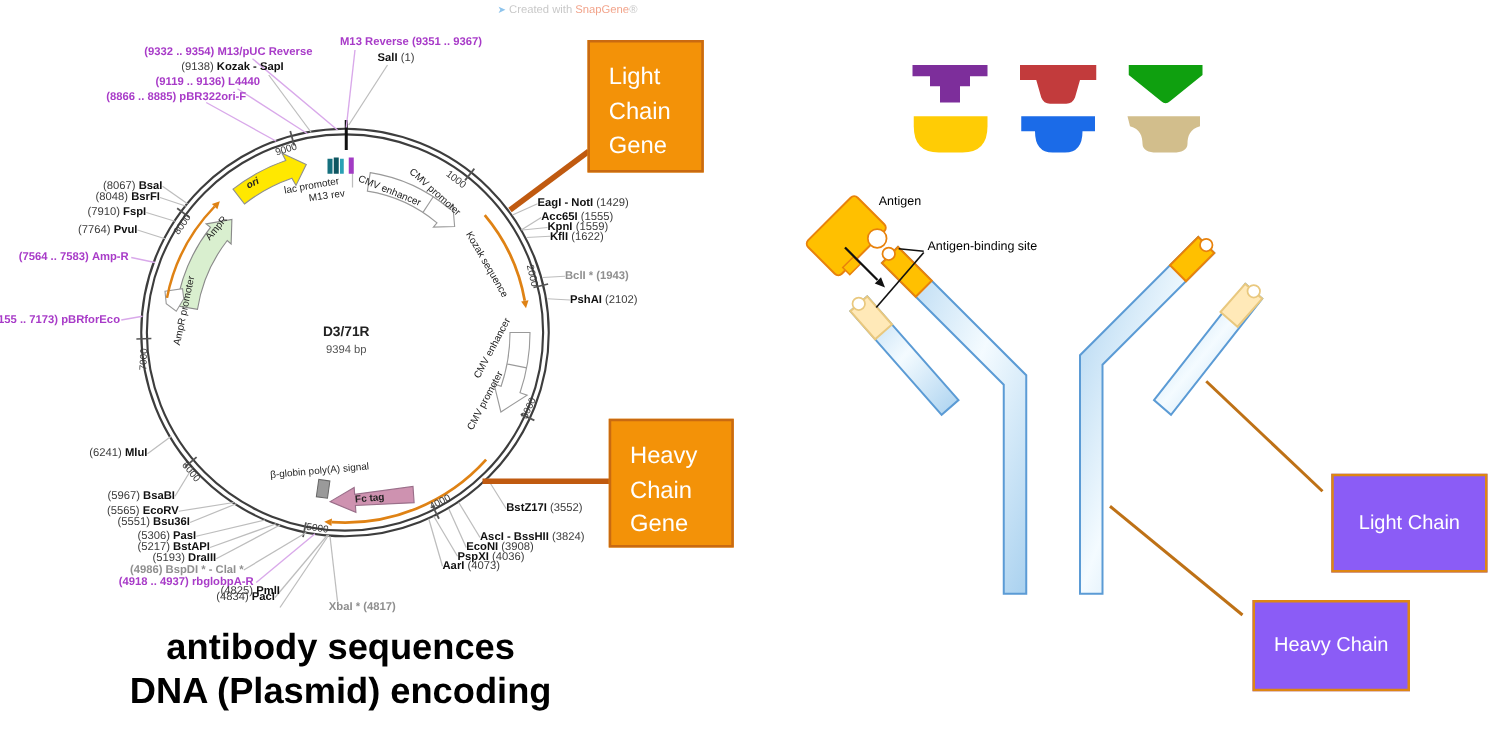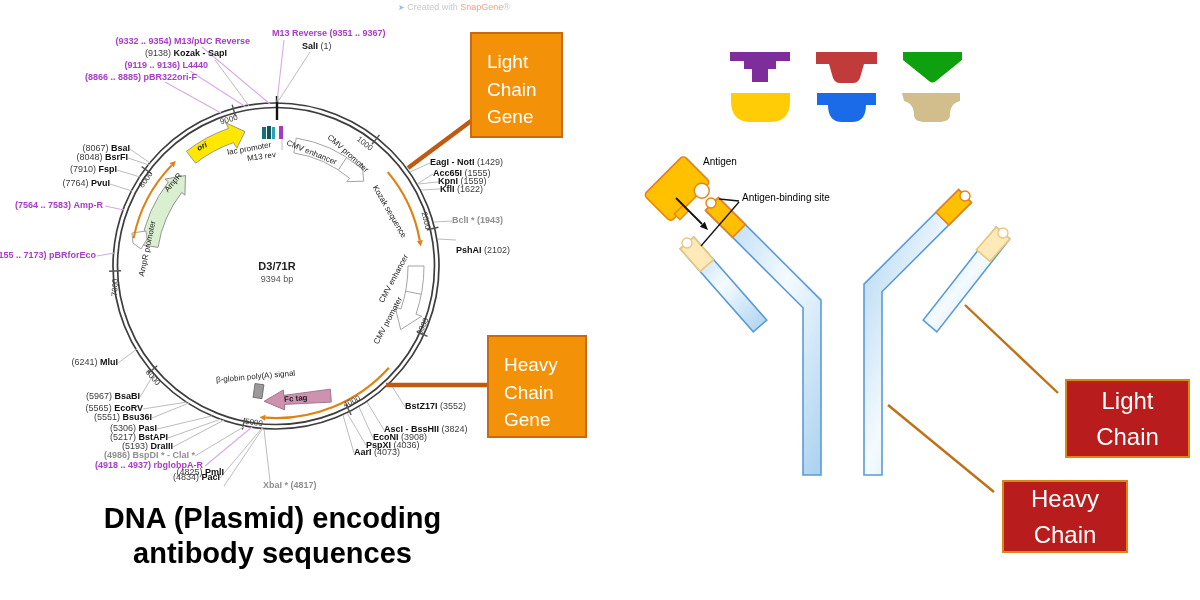--- a/index.html
+++ b/index.html
@@ -13,22 +13,22 @@
   .lbl.purple .sn,.lbl.purple .sp{color:#a83bc8;font-weight:bold;}
   .lbl.graysite .sn,.lbl.graysite .sp{color:#8f8f8f;font-weight:bold;}
   .lbl.right-align{text-align:right;}
   .tick{position:absolute;font-size:8px;color:#3a3a3a;white-space:nowrap;}
   .inner{position:absolute;font-size:8px;color:#222;white-space:nowrap;}
   .credit{position:absolute;left:398px;top:2px;font-size:9px;color:#c8c8c8;}
   .credit .brand-a{color:#f2a38a;text-align:center;}
   .credit .plane{color:#8ec4ec;font-size:8px;}
   .gene-box{position:absolute;background:#f39208;border:2px solid #c96a11;color:#fff;
             font-size:19px;line-height:1.45;padding:14px 8px 8px 15px;box-sizing:border-box;}
-  .chain-box{position:absolute;background:#b91c1c;border:2px solid #de8613;color:#fff;
-             font-size:24px;line-height:1.5;display:flex;align-items:center;justify-content:center;
+  .chain-box{position:absolute;background:#8b5cf6;border:2px solid #de8613;color:#fff;
+             font-size:16px;line-height:1.5;display:flex;align-items:center;justify-content:center;
              text-align:center;box-sizing:border-box;}
   .caption{position:absolute;font-weight:bold;color:#000;text-align:center;line-height:1.22;}
   .cap-left{left:45px;top:501px;width:455px;font-size:29px;}
   .cap-right{left:640px;top:503px;width:430px;font-size:30px;}
   .antigens-title{position:absolute;left:745px;top:6px;width:200px;text-align:center;
                   font-size:27px;color:#111;}
   .ab-label{position:absolute;font-size:10px;color:#000000;white-space:nowrap;}
   .plasmid-name{position:absolute;left:237px;top:260px;width:80px;text-align:center;
                 font-size:11px;font-weight:bold;color:#222;}
   .plasmid-size{position:absolute;left:237px;top:274px;width:80px;text-align:center;
@@ -239,34 +239,34 @@
 <div class="lbl" style="left:302px;top:42px"><span class="sn">SalI</span> <span class="sp">(1)</span></div>
 <div class="lbl right-align" style="left:87px;top:49px;width:140px"><span class="sp">(9138)</span> <span class="sn">Kozak - SapI</span></div>
 <div class="lbl right-align purple" style="left:68px;top:61px;width:140px"><span class="sp">(9119 .. 9136)</span> <span class="sn">L4440</span></div>
 <div class="lbl right-align purple" style="left:57px;top:73px;width:140px"><span class="sp">(8866 .. 8885)</span> <span class="sn">pBR322ori-F</span></div>
 
 <div class="lbl" style="left:430px;top:158px"><span class="sn">EagI - NotI</span> <span class="sp">(1429)</span></div>
 <div class="lbl" style="left:433px;top:169px"><span class="sn">Acc65I</span> <span class="sp">(1555)</span></div>
 <div class="lbl" style="left:438px;top:177px"><span class="sn">KpnI</span> <span class="sp">(1559)</span></div>
 <div class="lbl" style="left:440px;top:185px"><span class="sn">KflI</span> <span class="sp">(1622)</span></div>
 <div class="lbl graysite" style="left:452px;top:216px"><span class="sn">BclI *</span> <span class="sp">(1943)</span></div>
-<div class="lbl" style="left:456px;top:246px"><span class="sn">PshAI</span> <span class="sp">(2102)</span></div>
+<div class="lbl" style="left:456px;top:235px"><span class="sn">PshAI</span> <span class="sp">(2102)</span></div>
 <div class="lbl" style="left:405px;top:402px"><span class="sn">BstZ17I</span> <span class="sp">(3552)</span></div>
 <div class="lbl" style="left:384px;top:425px"><span class="sn">AscI - BssHII</span> <span class="sp">(3824)</span></div>
 <div class="lbl" style="left:373px;top:433px"><span class="sn">EcoNI</span> <span class="sp">(3908)</span></div>
 <div class="lbl" style="left:366px;top:441px"><span class="sn">PspXI</span> <span class="sp">(4036)</span></div>
 <div class="lbl" style="left:354px;top:448px"><span class="sn">AarI</span> <span class="sp">(4073)</span></div>
 
 <div class="gene-box" style="left:470px;top:32px;width:93px;height:106px">Light Chain Gene</div>
 <div class="gene-box" style="left:487px;top:335px;width:100px;height:103px">Heavy Chain Gene</div>
 
 <div class="ab-label" style="left:703px;top:156px">Antigen</div>
 <div class="ab-label" style="left:742px;top:192px">Antigen-binding site</div>
 
 <div class="chain-box" style="left:1065px;top:379px;width:125px;height:79px">Light Chain</div>
 <div class="chain-box" style="left:1002px;top:480px;width:126px;height:73px">Heavy Chain</div>
 
 <div class="caption cap-left">
+  <div>antibody sequences</div>
   <div>DNA (Plasmid) encoding</div>
-  <div>antibody sequences</div>
 </div>
 
 </div>
 
 </body></html>

